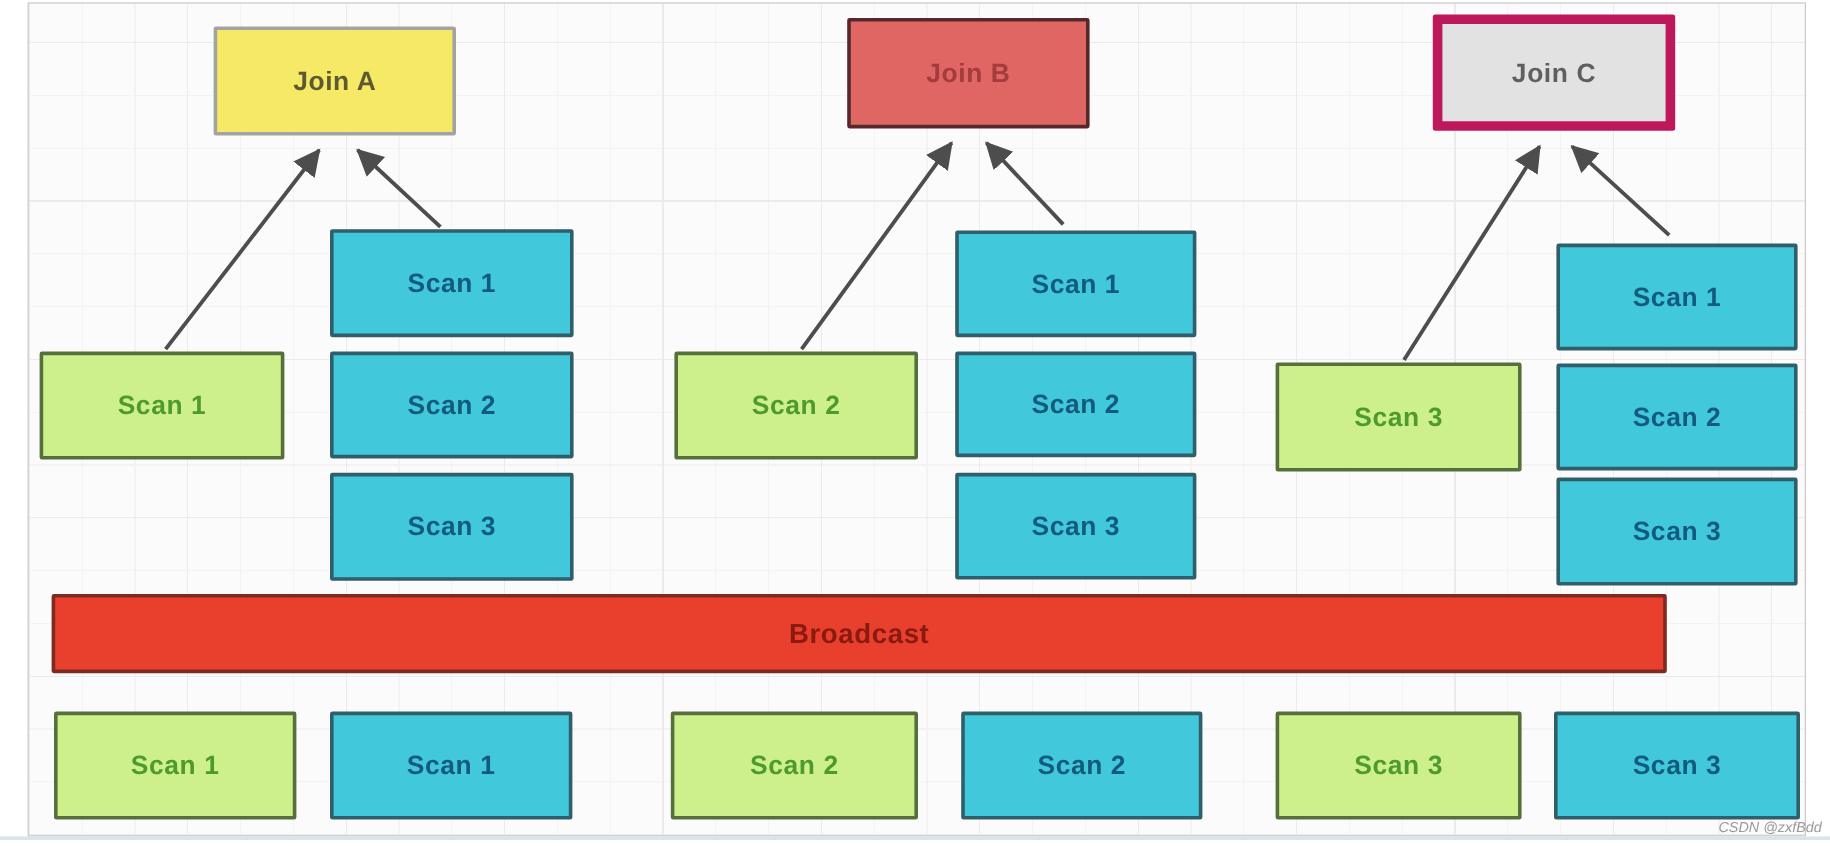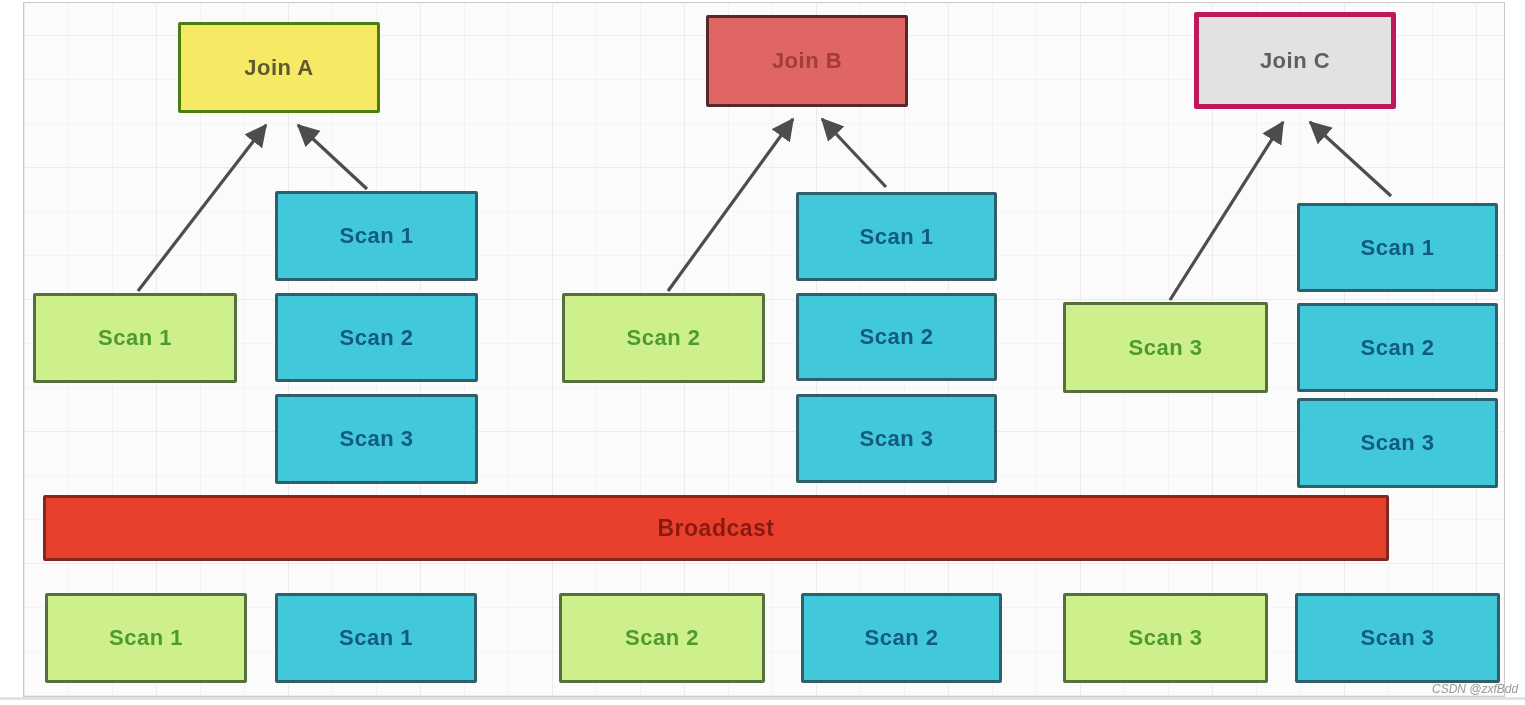--- a/index.html
+++ b/index.html
@@ -21,23 +21,23 @@
   #bottom-strip{
     position:absolute;left:0px;top:697px;width:1525px;height:3px;
     background:#d9e4ec;
   }
   .node{
     position:absolute;box-sizing:border-box;
     display:flex;align-items:center;justify-content:center;
     font-weight:bold;font-size:22px;letter-spacing:0.5px;
     border-radius:2px;
   }
-  .node.yellow{background:#f5e966;border:3px solid #4d7c0f;color:#5f5930;text-align:center;}
+  .node.yellow{background:#f5e966;border:3px solid #a3a3a3;color:#5f5930;text-align:center;}
   .node.red{background:#e06663;border:3px solid #55282c;color:#a33c3a;}
-  .node.gray{background:#e2e2e2;border:5px solid #be185d;color:#5f5f5f;}
+  .node.gray{background:#e2e2e2;border:8px solid #be185d;color:#5f5f5f;}
   .node.green{background:#cdf08c;border:3px solid #55703c;color:#4f9a2e;}
   .node.cyan{background:#41c8db;border:3px solid #2e5f6a;color:#135b7d;}
   .node.broadcast{background:#e8402c;border:3px solid #7e2a20;color:#8a1a10;font-size:23px;}
   #arrow-layer{position:absolute;left:0;top:0;width:1525px;height:705px;pointer-events:none;}
   #watermark-overlay{
     position:absolute;left:1205px;top:628px;width:300px;
     font-size:36px;font-weight:bold;color:rgba(252,252,252,0.72);
     -webkit-text-stroke:1px rgba(140,140,140,0.45);
     text-shadow:0 0 2px rgba(120,120,120,0.25);
     white-space:nowrap;

